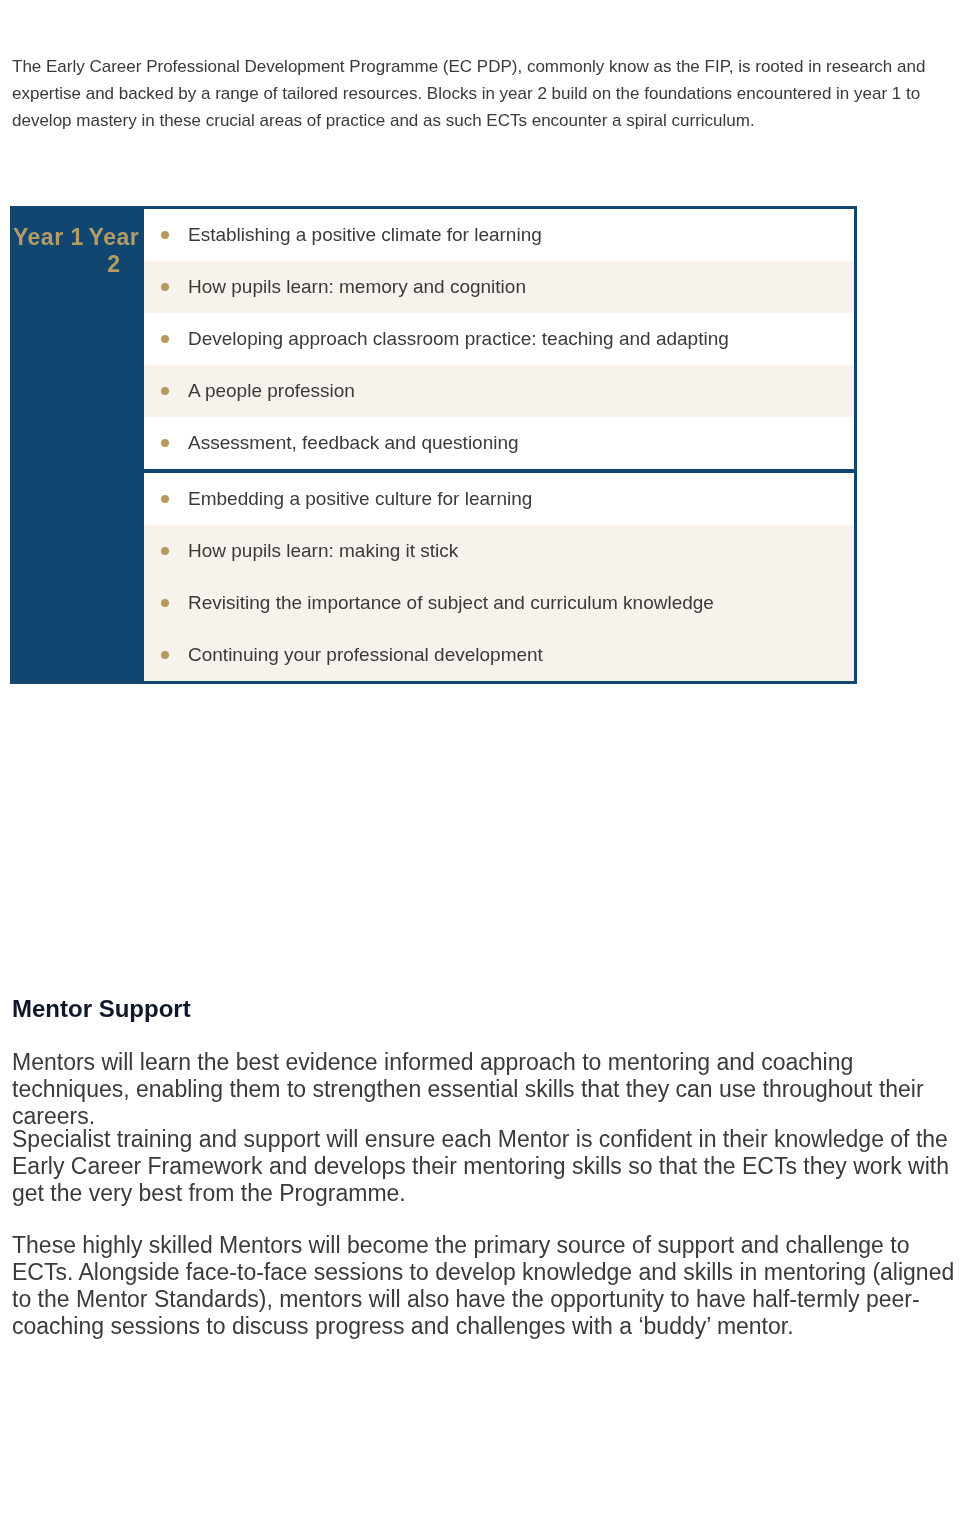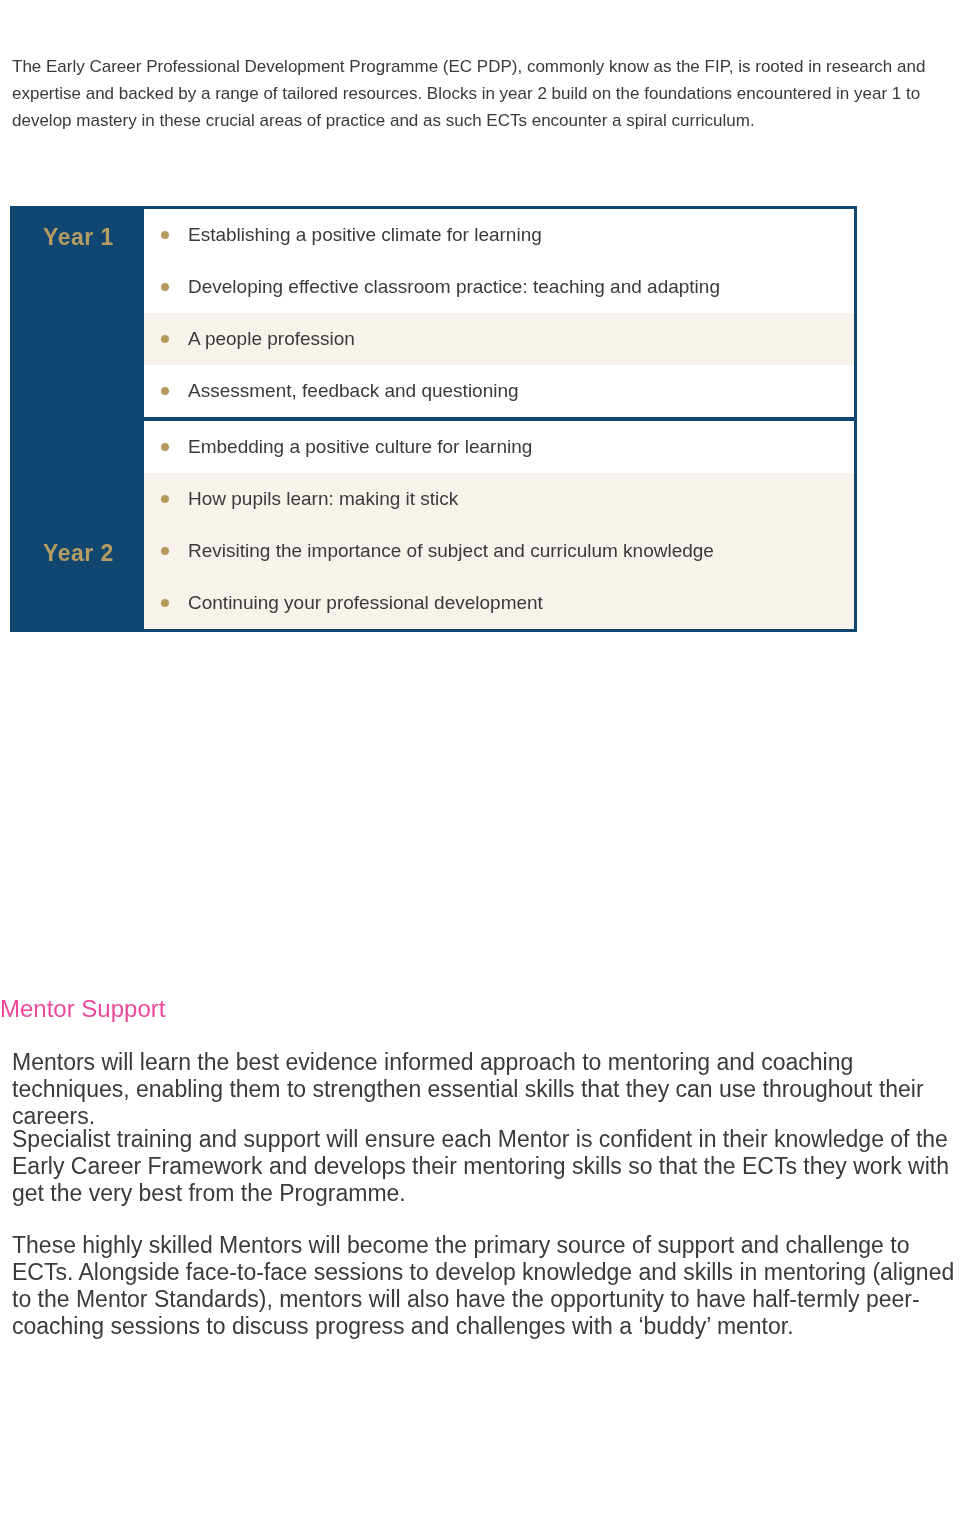--- a/index.html
+++ b/index.html
@@ -32,21 +32,21 @@
     display: flex;
     box-sizing: border-box;
     background: #ffffff;
   }
 
   .sidebar {
     width: 131px;
     flex: 0 0 131px;
     background: #114670;
     display: flex;
-    flex-direction: column;
+    flex-direction: row;
   }
   .year-label {
     box-sizing: border-box;
     padding-top: 15px;
     text-align: center;
     color: #b59c63;
     font-size: 23px;
     font-weight: bold;
     letter-spacing: 0.5px;
   }
@@ -72,25 +72,25 @@
     margin-right: 19px;
     flex: 0 0 8px;
   }
   .section-divider {
     height: 4px;
     background: #114670;
   }
 
   .mentor-heading {
     position: absolute;
-    left: 0;
+    left: 12px;
     top: 975px;
     font-size: 24px;
-    font-weight: normal;
-    color: #ec4899;
+    font-weight: bold;
+    color: #0f172a;
   }
   .para {
     position: absolute;
     left: 12px;
     width: 956px;
     font-size: 23px;
     line-height: 27px;
     color: #3a3a3a;
   }
   .para.p1 { top: 1026px; }
@@ -108,23 +108,27 @@
     <div class="sidebar">
       <div class="year-label y1">Year 1</div>
       <div class="year-label y2">Year 2</div>
     </div>
     <div class="rows">
 
       <div class="row">
         <span class="bullet"></span>
         <span>Establishing a positive climate for learning</span>
       </div>
+      <div class="row alt">
+        <span class="bullet"></span>
+        <span>How pupils learn: memory and cognition</span>
+      </div>
       <div class="row">
         <span class="bullet"></span>
-        <span>Developing effective classroom practice: teaching and adapting</span>
+        <span>Developing approach classroom practice: teaching and adapting</span>
       </div>
       <div class="row alt">
         <span class="bullet"></span>
         <span>A people profession</span>
       </div>
       <div class="row">
         <span class="bullet"></span>
         <span>Assessment, feedback and questioning</span>
       </div>
 

